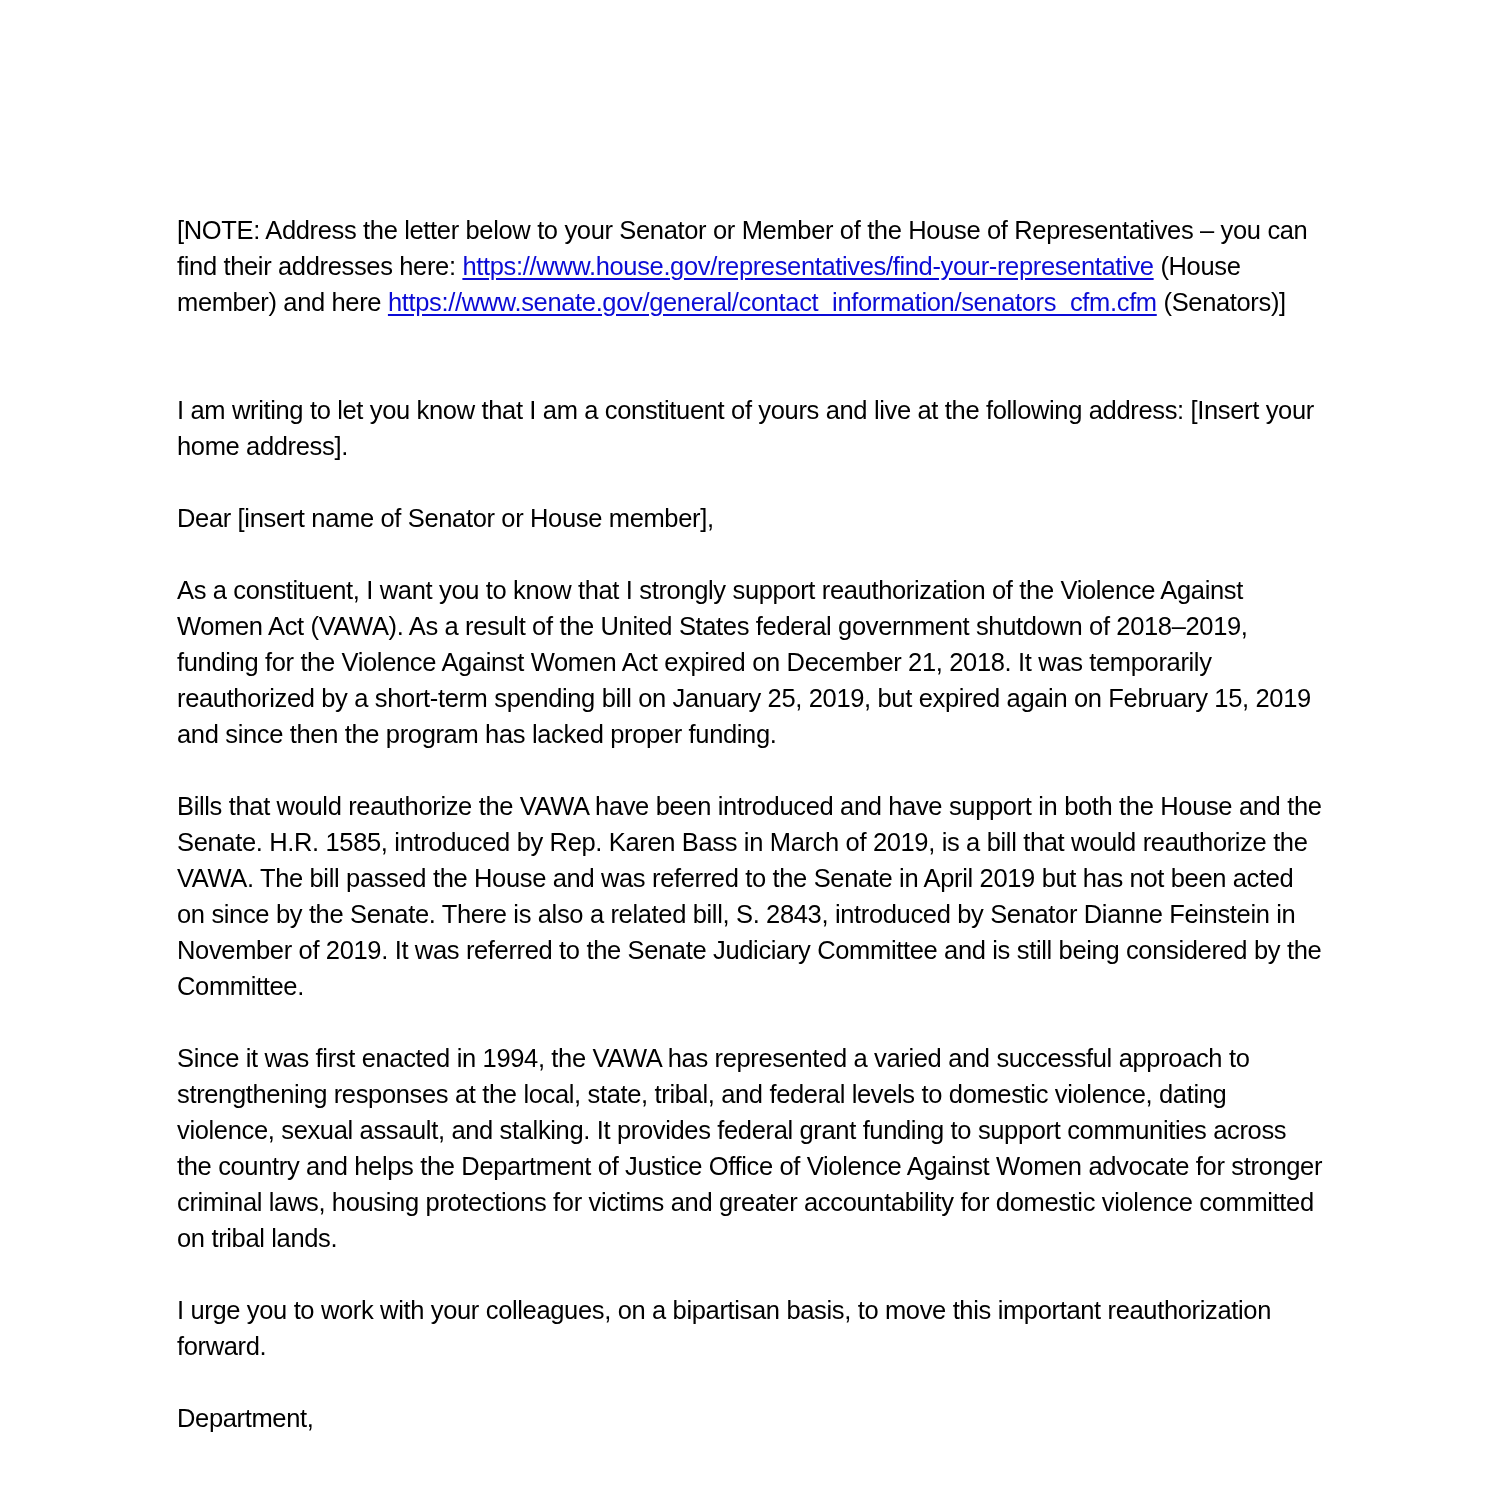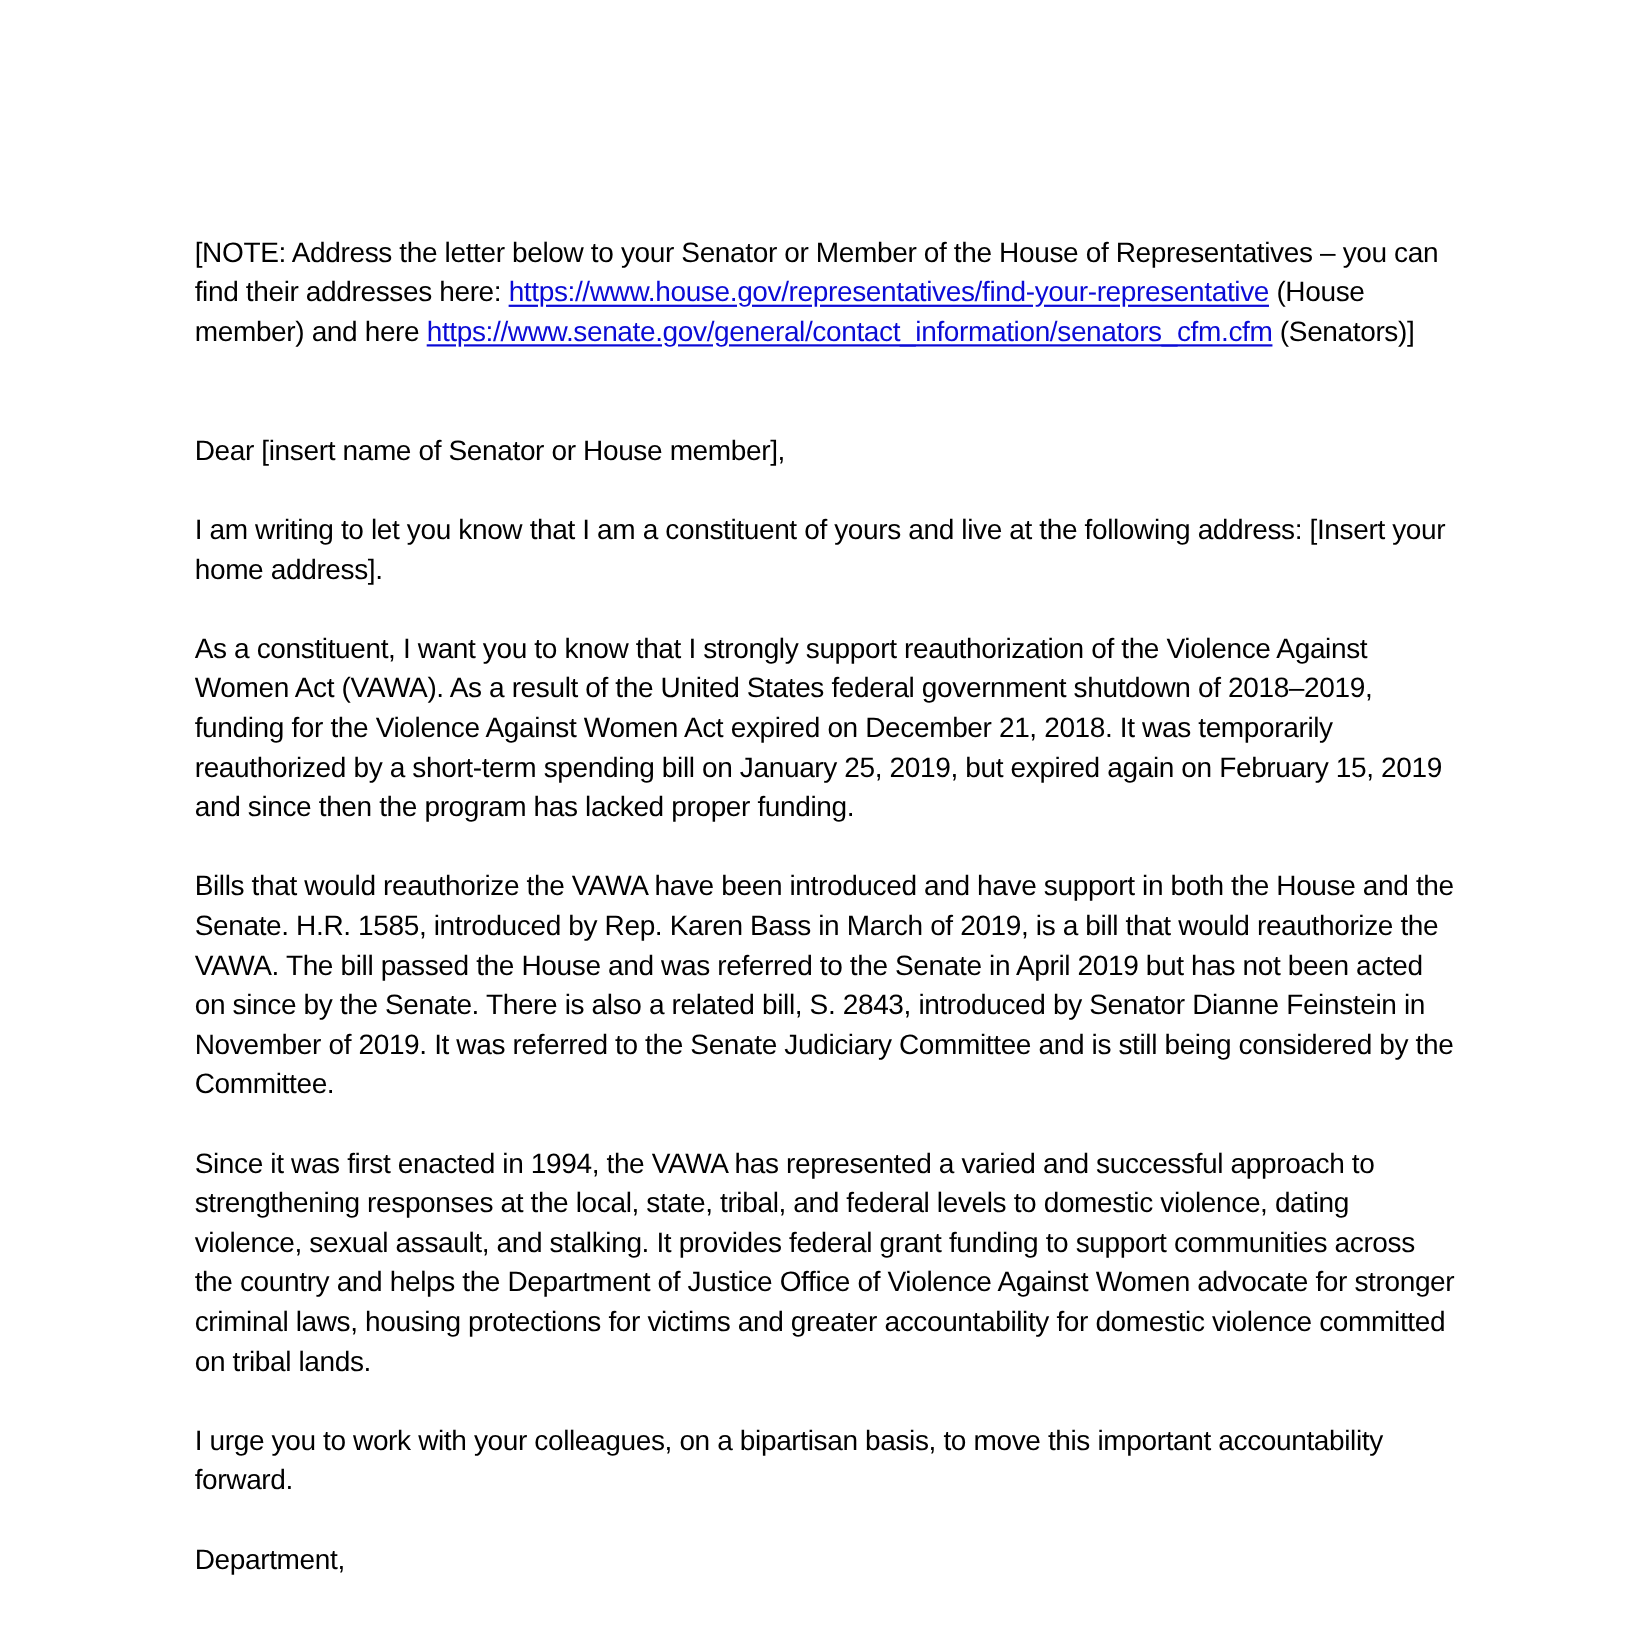--- a/index.html
+++ b/index.html
@@ -38,26 +38,26 @@
       text-decoration: underline;
       text-underline-offset: 3px;
     }
   </style>
 </head>
 <body>
 
 <div class="page">
   <p class="para note"><span>[NOTE:  Address the letter below to your Senator or Member of the House of Representatives – you can find their addresses here: </span><a class="link" href="#">https://www.house.gov/representatives/find-your-representative</a><span> (House member) and here </span><a class="link" href="#">https://www.senate.gov/general/contact_information/senators_cfm.cfm</a><span> (Senators)]</span></p>
 
+  <p class="para gap">I am writing to let you know that I am a constituent of yours and live at the following address: [Insert your home address].</p>
+
   <p class="para gap">Dear [insert name of Senator or House member],</p>
-
-  <p class="para gap">I am writing to let you know that I am a constituent of yours and live at the following address: [Insert your home address].</p>
 
   <p class="para gap">As a constituent, I want you to know that I strongly support reauthorization of the Violence Against Women Act (VAWA).  As a result of the United States federal government shutdown of 2018–2019, funding for the Violence Against Women Act expired on December 21, 2018. It was temporarily reauthorized by a short-term spending bill on January 25, 2019, but expired again on February 15, 2019 and since then the program has lacked proper funding.</p>
 
   <p class="para gap">Bills that would reauthorize the VAWA have been introduced and have support in both the House and the Senate.  H.R. 1585, introduced by Rep. Karen Bass in March of 2019, is a bill that would reauthorize the VAWA. The bill passed the House and was referred to the Senate in April 2019 but has not been acted on since by the Senate. There is also a related bill, S. 2843, introduced by Senator Dianne Feinstein in November of 2019. It was referred to the Senate Judiciary Committee and is still being considered by the Committee.</p>
 
   <p class="para gap">Since it was first enacted in 1994, the VAWA has represented a varied and successful approach to strengthening responses at the local, state, tribal, and federal levels to domestic violence, dating violence, sexual assault, and stalking. It provides federal grant funding to support communities across the country and helps the Department of Justice Office of Violence Against Women advocate for stronger criminal laws, housing protections for victims and greater accountability for domestic violence committed on tribal lands.</p>
 
-  <p class="para gap">I urge you to work with your colleagues, on a bipartisan basis, to move this important accountability forward.</p>
+  <p class="para gap">I urge you to work with your colleagues, on a bipartisan basis, to move this important reauthorization forward.</p>
 
   <p class="para">Department,</p>
 </div>
 
 </body></html>

